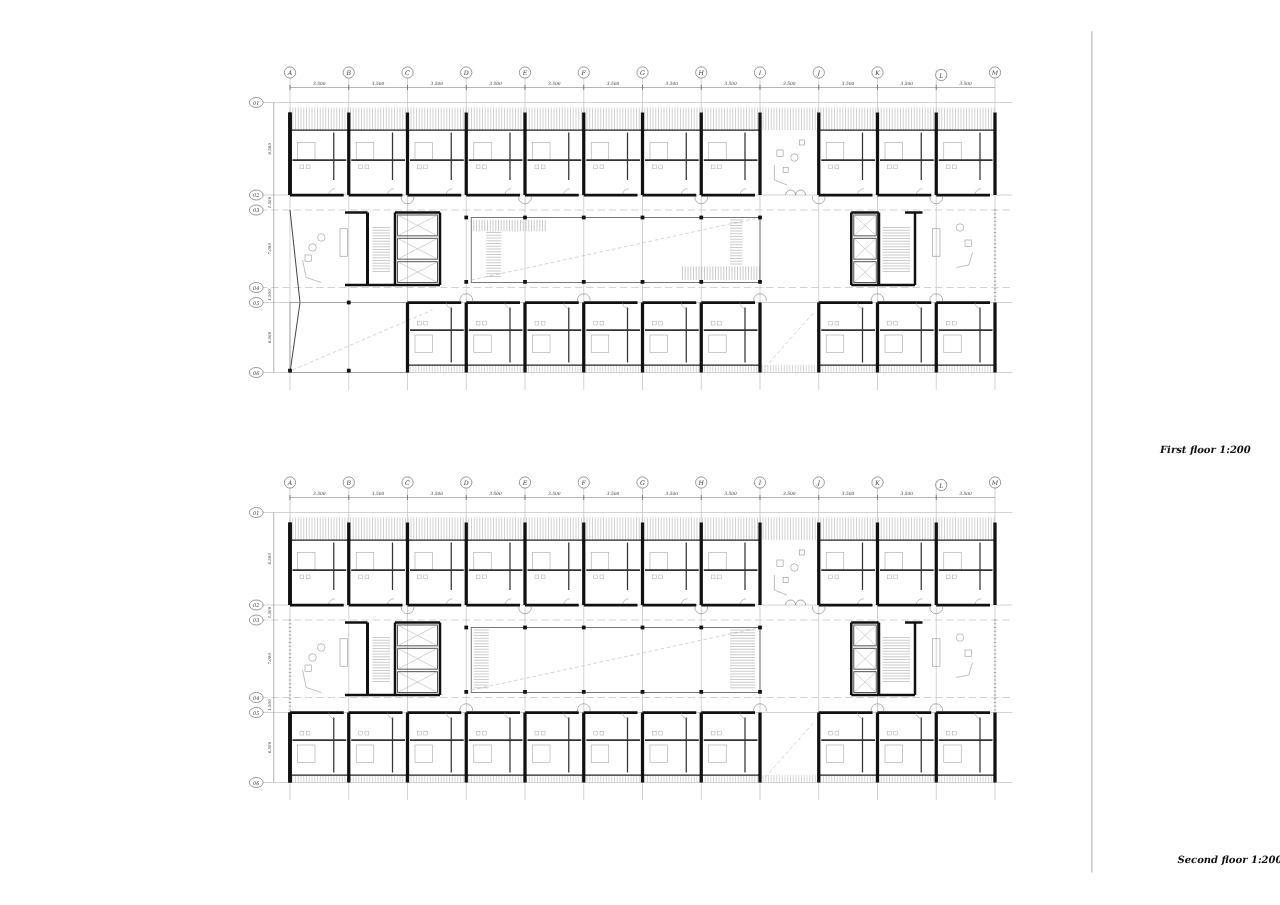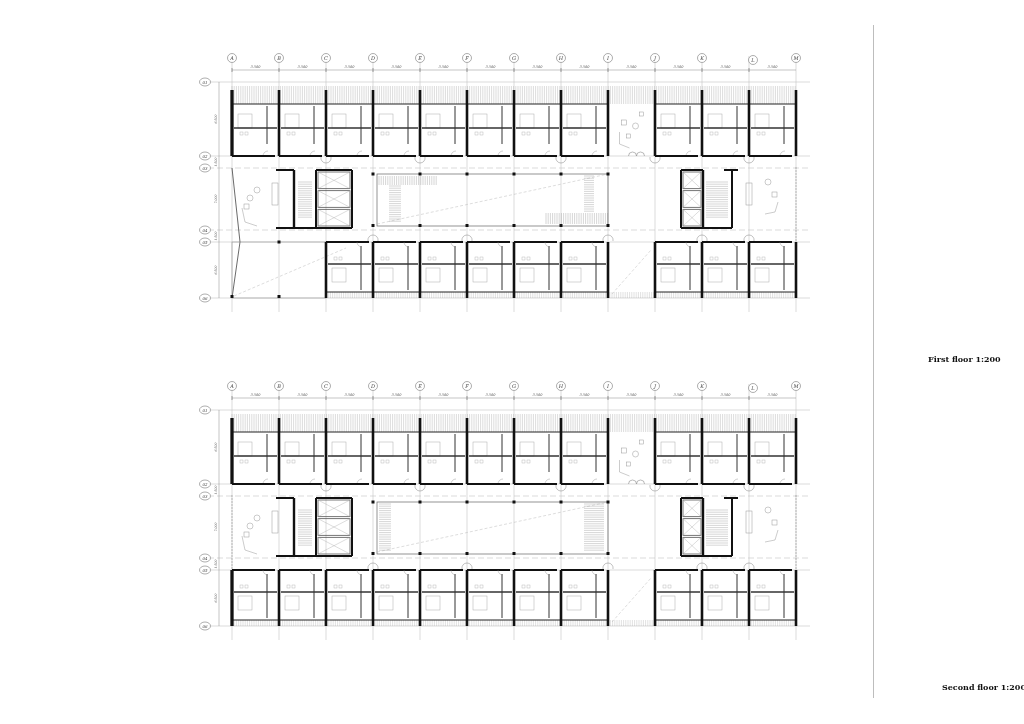--- a/index.html
+++ b/index.html
@@ -1,18 +1,18 @@
 <!DOCTYPE html>
 <html><head>
 <meta charset="utf-8">
 <style>
   html, body { margin: 0; padding: 0; background: #ffffff; }
   body { width: 1024px; height: 724px; position: relative; overflow: hidden; font-family: "DejaVu Serif", serif; }
   #sheet { position: absolute; left: 0; top: 0; width: 1024px; height: 724px; }
-  .floor-title { position: absolute; font-family: "DejaVu Serif", serif; font-weight: bold; font-size: 8px; color: #111; white-space: nowrap; }
+  .floor-title { position: absolute; font-family: "DejaVu Serif", serif; font-style: italic; font-weight: bold; font-size: 8px; color: #111; white-space: nowrap; }
   .sheet-divider { position: absolute; left: 873px; top: 25px; width: 1px; height: 673px; background: #bdbdbd; }
   svg text { font-family: "DejaVu Serif", serif; }
 </style>
 </head>
 <body>
 
 <div id="sheet">
   <svg id="plans" width="1024" height="724" viewBox="0 0 1024 724" xmlns="http://www.w3.org/2000/svg">
       <g>
         <line x1="232" y1="56" x2="232" y2="312" stroke="#c4c4c4" stroke-width="0.6"></line>

